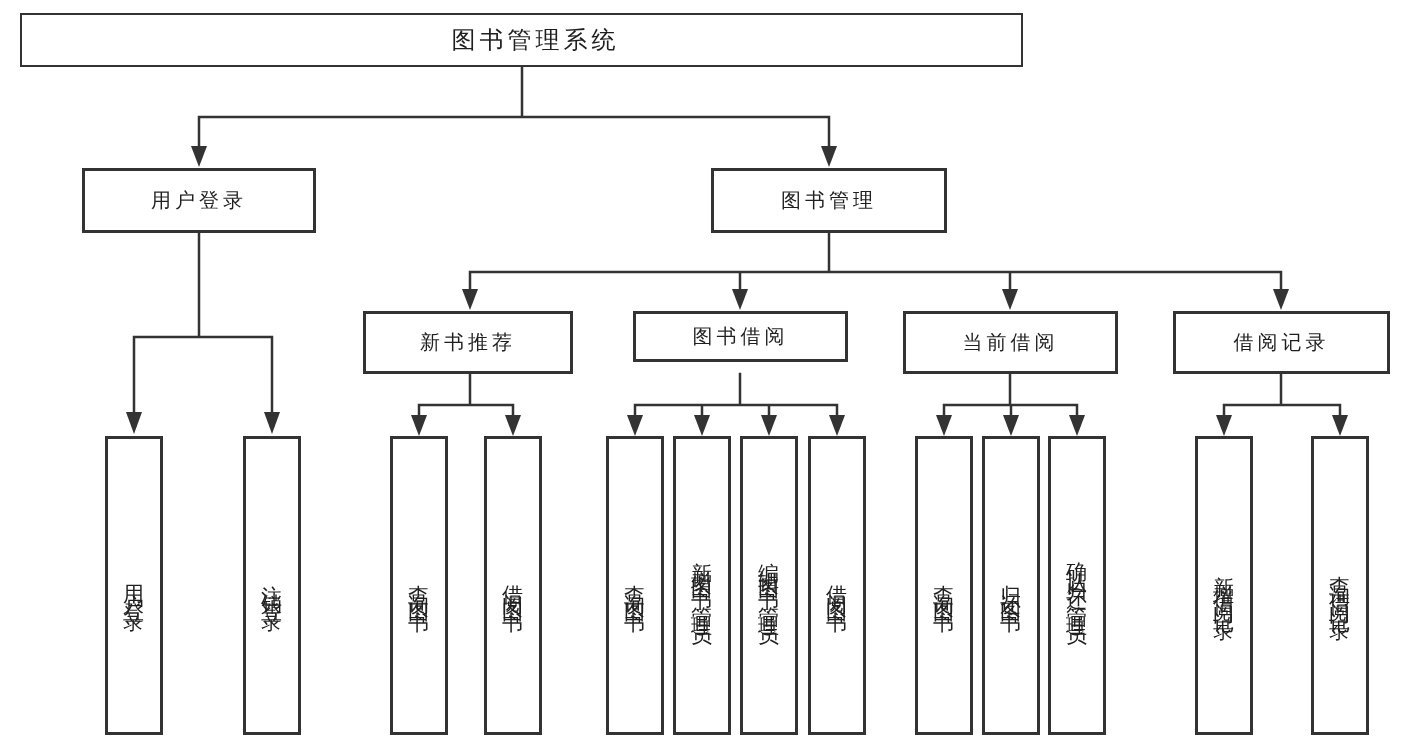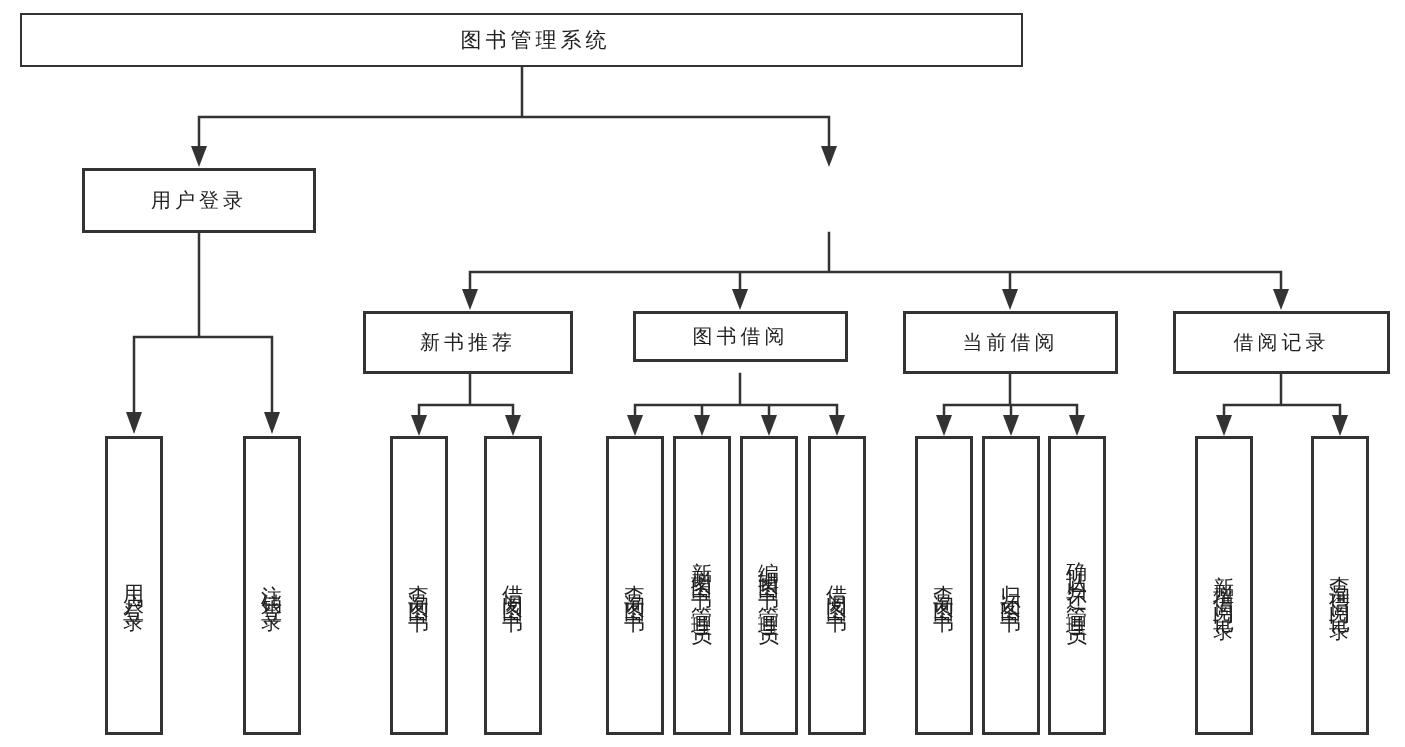--- a/index.html
+++ b/index.html
@@ -29,21 +29,21 @@
     display: flex;
     align-items: center;
     justify-content: center;
     color: #1f1f1f;
     font-size: 20px;
     letter-spacing: 4px;
     white-space: nowrap;
   }
   .node.root {
     border-width: 2px;
-    font-size: 21px;
+    font-size: 24px;
     padding-left: 28px;
   }
   .leaf {
     position: absolute;
     box-sizing: border-box;
     background: #ffffff;
     border: 3px solid #333333;
     width: 58px;
     height: 299px;
     top: 436px;
@@ -116,20 +116,23 @@
     </g>
   </svg>
 
   <div class="node root" style="left:20px; top:13px; width:1003px; height:54px;">
     <span>图书管理系统</span>
   </div>
 
   <div class="node" style="left:82px; top:168px; width:234px; height:65px;">
     <span>用户登录</span>
   </div>
+  <div class="node" style="left:711px; top:168px; width:236px; height:65px;">
+    <span>图书管理</span>
+  </div>
 
   <div class="node" style="left:363px; top:311px; width:210px; height:63px;">
     <span>新书推荐</span>
   </div>
   <div class="node" style="left:633px; top:311px; width:215px; height:51px;">
     <span>图书借阅</span>
   </div>
   <div class="node" style="left:903px; top:311px; width:215px; height:63px;text-align:center;">
     <span>当前借阅</span>
   </div>

